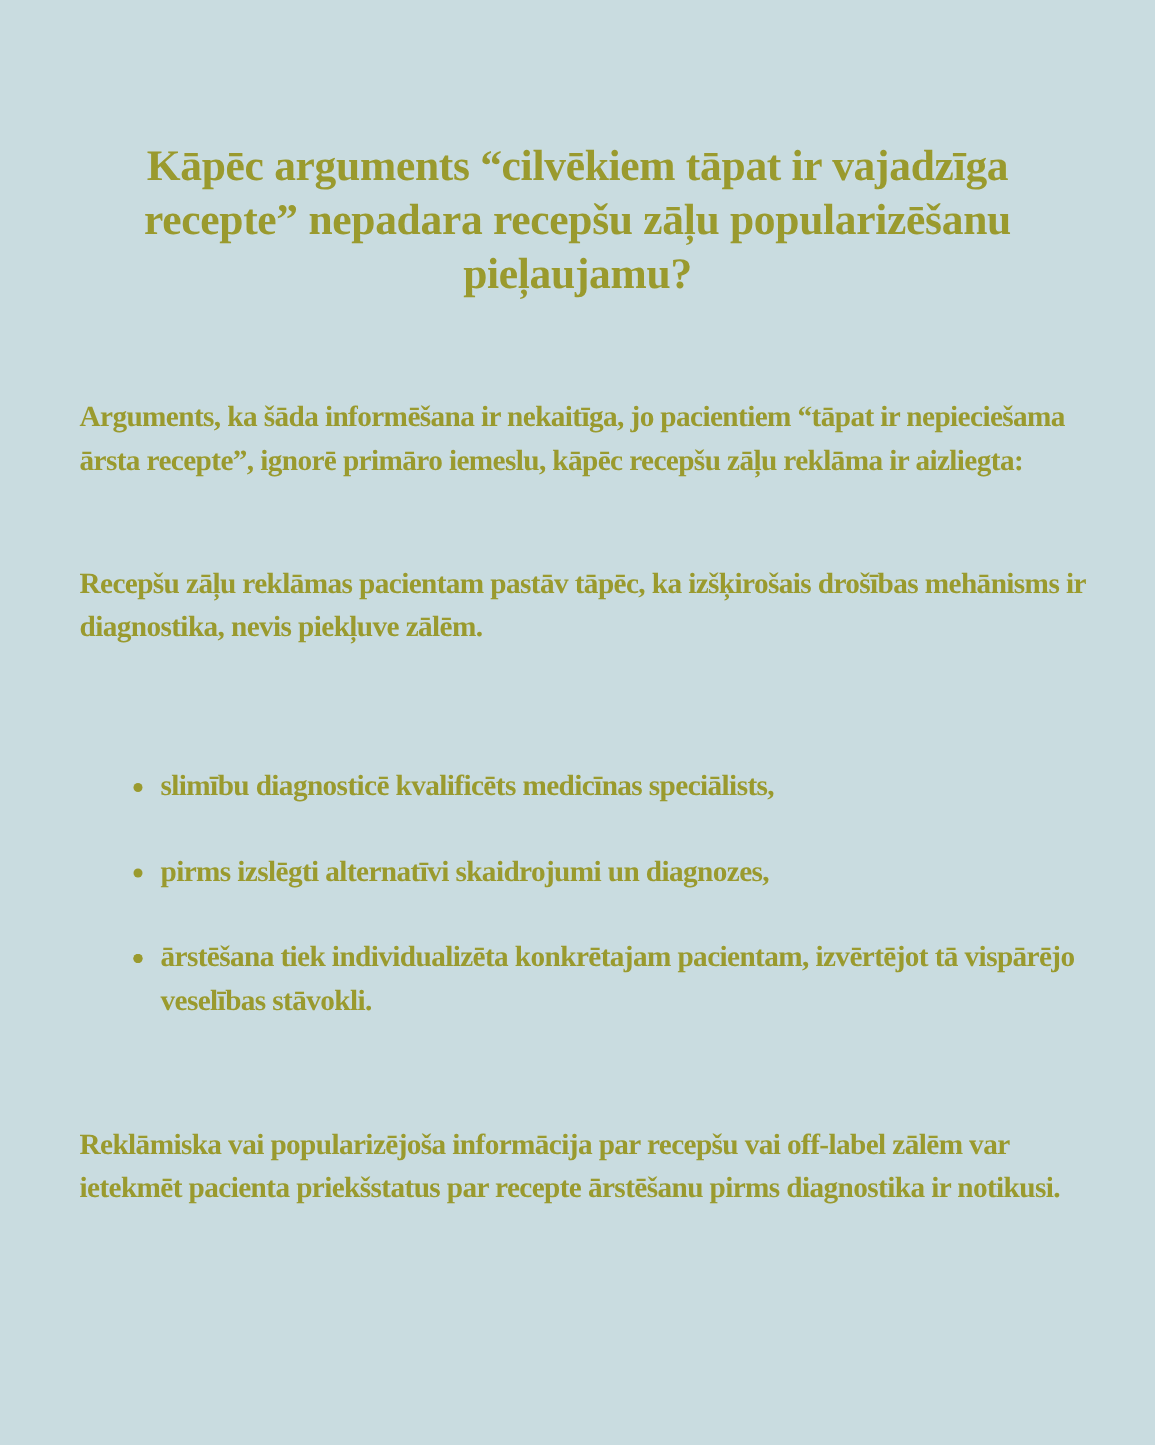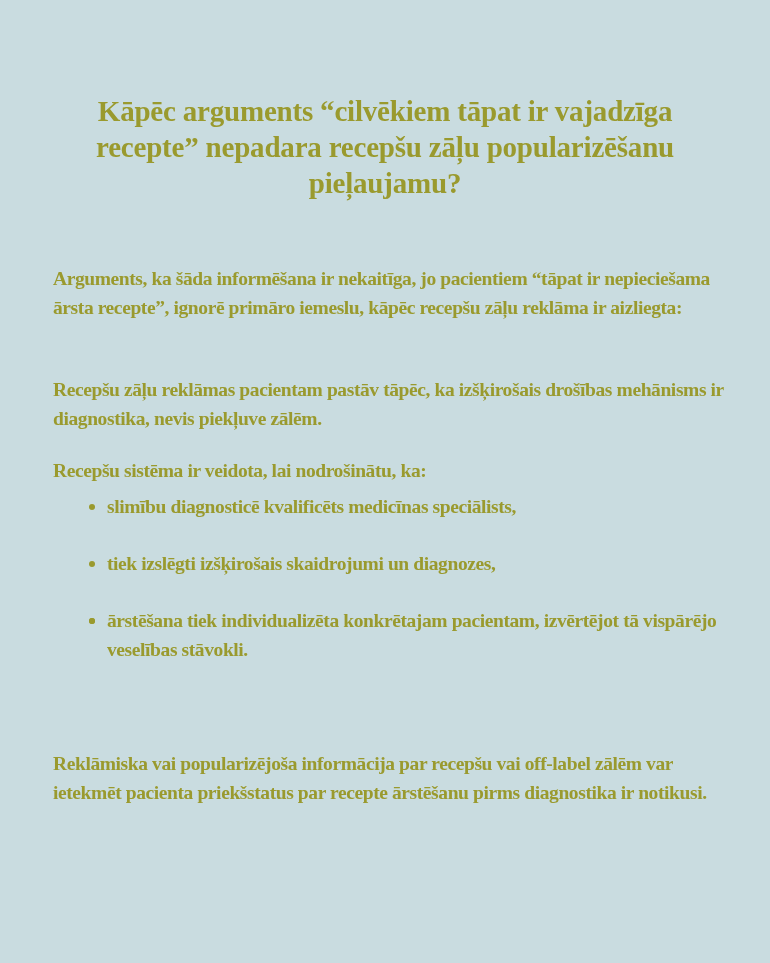--- a/index.html
+++ b/index.html
@@ -34,21 +34,21 @@
       font-weight: bold;
       margin: 0;
       letter-spacing: -0.4px;
     }
     .p1 { top: 264px; }
     .p2 { top: 375px; }
     .p3 { top: 456px; }
     .list {
       position: absolute;
       left: 53px;
-      top: 492px;
+      top: 510px;
       width: 680px;
       margin: 0;
       padding: 0;
       list-style: none;
     }
     .list li {
       position: relative;
       padding-left: 54px;
       font-size: 19.5px;
       line-height: 29px;
@@ -68,30 +68,29 @@
     .p4 { top: 749px; }
   </style>
 </head>
 <body>
 
 <div class="page">
   <h1 class="title">Kāpēc arguments “cilvēkiem tāpat ir vajadzīga recepte” nepadara recepšu zāļu popularizēšanu pieļaujamu?</h1>
 
   <p class="body-text p1">Arguments, ka šāda informēšana ir nekaitīga, jo pacientiem “tāpat ir nepieciešama ārsta recepte”, ignorē primāro iemeslu, kāpēc recepšu zāļu reklāma ir aizliegta:</p>
   <p class="body-text p2">Recepšu zāļu reklāmas pacientam pastāv tāpēc, ka izšķirošais drošības mehānisms ir diagnostika, nevis piekļuve zālēm.</p>
-  <p class="body-text p3">Recepšu sistēma ir veidota, lai nodrošinātu, ka:</p>
 
   <ul class="list">
     <li>
       <span class="bullet"></span>
       <span>slimību diagnosticē kvalificēts medicīnas speciālists,</span>
     </li>
     <li>
       <span class="bullet"></span>
-      <span>tiek izslēgti izšķirošais skaidrojumi un diagnozes,</span>
+      <span>pirms izslēgti alternatīvi skaidrojumi un diagnozes,</span>
     </li>
     <li>
       <span class="bullet"></span>
     </li>
     <li>
       <span class="bullet"></span>
       <span>ārstēšana tiek individualizēta konkrētajam pacientam, izvērtējot tā vispārējo veselības stāvokli.</span>
     </li>
   </ul>
 

